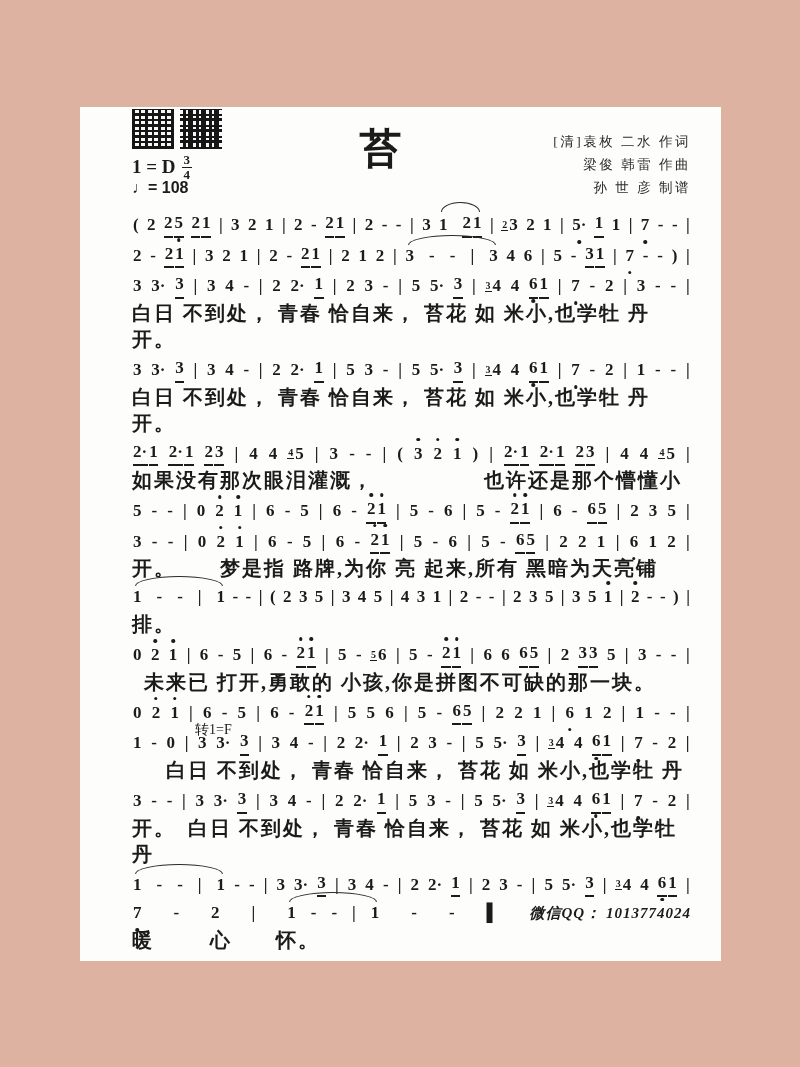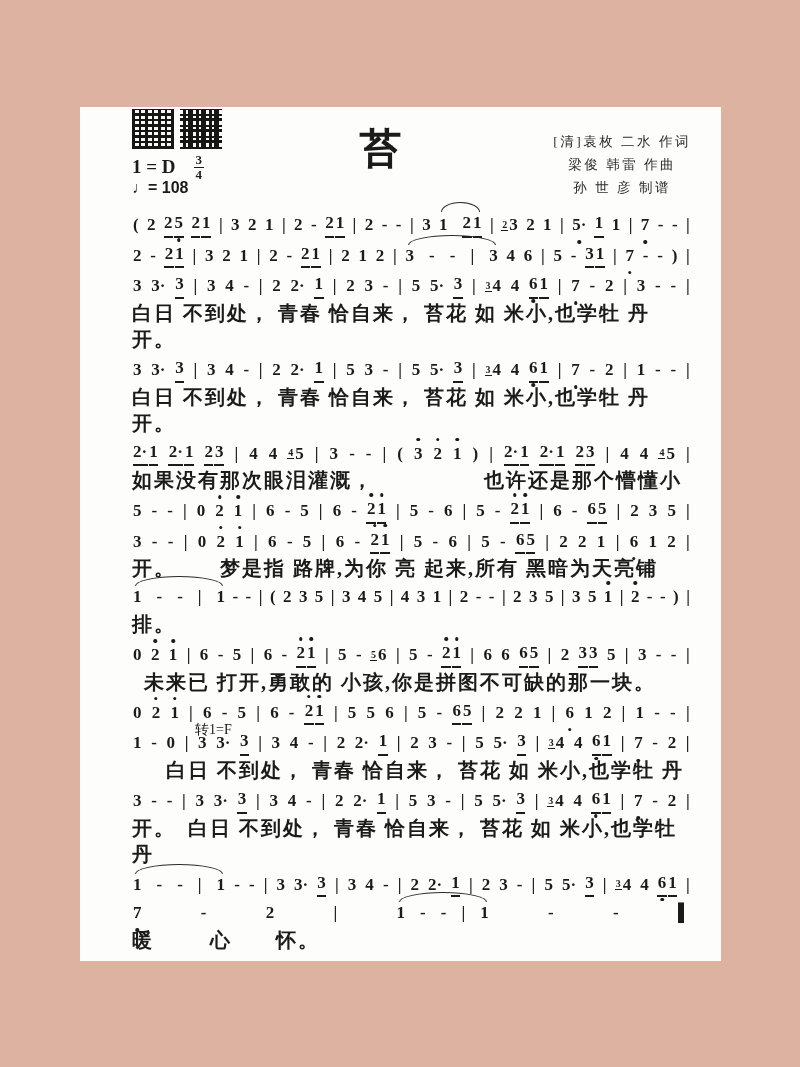--- a/index.html
+++ b/index.html
@@ -25,35 +25,35 @@
       repeating-linear-gradient(0deg,#161616 0 3px,transparent 3px 6px,#161616 6px 8px,transparent 8px 11px),
       repeating-linear-gradient(90deg,#161616 0 3px,#f7f7f5 3px 7px,#161616 7px 9px,#f7f7f5 9px 13px);
   }
   .qr.qr2{
     background:
       repeating-linear-gradient(0deg,#161616 0 2px,transparent 2px 6px,#161616 6px 9px,transparent 9px 11px),
       repeating-linear-gradient(90deg,#f7f7f5 0 3px,#161616 3px 6px,#f7f7f5 6px 8px,#161616 8px 13px);
   }
   .keysig{
     position:absolute;left:0;top:44px;
-    font-weight:bold;font-size:19px;display:flex;align-items:center;gap:18px;
+    font-weight:bold;font-size:19px;display:flex;align-items:center;gap:6px;
     font-family:"Liberation Serif", serif;
   }
   .ts{display:inline-flex;flex-direction:column;align-items:center;font-size:13px;line-height:1.05;font-weight:bold;}
   .ts .num{border-bottom:1.6px solid #1b1b1b;padding:0 2px;}
   .tempo{position:absolute;left:0;top:70px;font-size:16px;font-weight:bold;font-family:Liberation Sans, sans-serif;}
   .title{
     position:absolute;left:0;right:60px;top:12px;margin:0;text-align:center;
     font-size:42px;font-weight:bold;letter-spacing:2px;
   }
   .credits{
     position:absolute;right:0;top:22px;text-align:left;
     font-size:13.5px;letter-spacing:2.5px;line-height:1.7;color:#2a2a2a;
   }
-  .credits div{text-align:center;}
+  .credits div{text-align:right;}
   
   .score{margin-top:6px;}
   .system{margin-bottom:4px;}
   .notation-line{
     display:flex;justify-content:space-between;align-items:flex-end;
     font-family:"Liberation Serif", serif;
     font-weight:bold;font-size:17px;line-height:1.45;
     margin-bottom:1px;
   }
   .tok{position:relative;display:inline-flex;align-items:flex-end;}
@@ -1513,19 +1513,20 @@
             </span>
             <span class="tok">
               <span class="seg">-</span>
             </span>
             <span class="tok">
               <span class="seg">-</span>
             </span>
             <span class="tok">
               <span class="seg">▌</span>
             </span>
+            <span class="wm">微信QQ： 1013774024</span>
           </div>
           <div class="lyric-line">暖　　 心　　怀。</div>
         </div>
       </div>
 
   </div>
 </div>
 
 </body></html>

